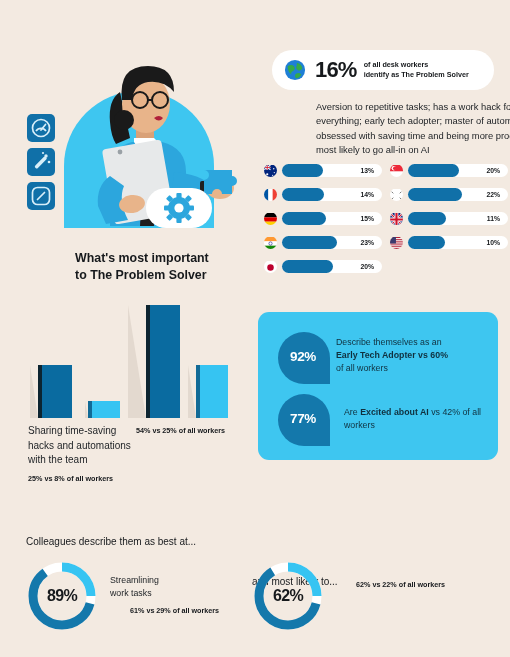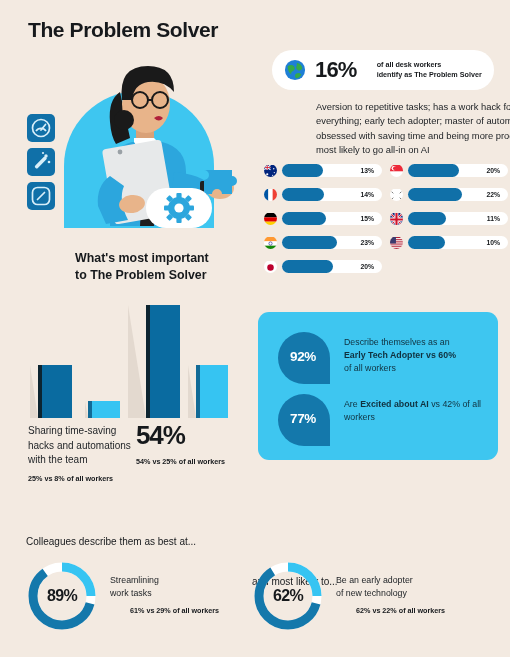--- a/index.html
+++ b/index.html
@@ -29,21 +29,21 @@
     width: 222px; height: 40px;
     background: #ffffff; border-radius: 20px;
     display: flex; align-items: center; padding: 0 12px;
   }
   .globe { width: 22px; height: 22px; flex: 0 0 22px; }
   .hero-pct {
     font-size: 22px; font-weight: 700; letter-spacing: -0.8px;
     margin-left: 9px; color: #16191c;
   }
   .hero-txt {
-    margin-left: 20px; font-size: 7.2px; font-weight: 700;
+    margin-left: 7px; font-size: 7.2px; font-weight: 700;
     line-height: 1.45; color: #16191c;
   }
 
   
   .desc {
     position: absolute; left: 268px; top: 100px; width: 236px;
     font-size: 9.4px; line-height: 1.52; color: #1c2024; margin-left: 48px;
   }
 
   
@@ -131,21 +131,20 @@
   }
   .donut-txt { position: absolute; left: 84px; top: 14px; width: 150px; }
   .donut-main { font-size: 8.8px; line-height: 1.45; color: #1c2024; }
   .donut-sub { margin-top: 6px; font-size: 7.2px; font-weight: 700; color: #16191c; padding-left: 20px; }
 </style>
 </head>
 <body>
 
 <div class="page">
 
-  <div class="title">The Problem Solver</div>
 
   <div class="illo">
     <svg width="230" height="180" viewBox="0 0 230 180">
 
       <path d="M40 180 L40 118 A75 75 0 0 1 190 118 L190 180 Z" fill="#3ec6f0"></path>
 
       <path d="M96 44 q-12 8 -10 30 q1 14 6 22 l14 -6 z" fill="#1a1a1a"></path>
 
       <rect x="112" y="74" width="18" height="22" fill="#d9a178"></rect>
 
@@ -400,39 +399,38 @@
           <div class="body"></div>
         </div>
       </div>
   </div>
 
   <div class="statblk s1">
     <div class="stat-desc">Sharing time-saving hacks and automations with the team</div>
     <div class="stat-sub">25% vs 8% of all workers</div>
   </div>
   <div class="statblk s2">
-    <div class="stat-pct">54%</div>
     <div class="stat-sub">54% vs 25% of all workers</div>
   </div>
 
   <div class="panel">
     <div class="drop" style="left:20px; top:20px;">
       <div class="shape"></div>
       <div class="val">92%</div>
     </div>
-    <div class="panel-txt" style="left:86px; top:24px; width:144px;">
+    <div class="panel-txt" style="left:78px; top:24px; width:144px;">
       <span>Describe themselves as an</span><br>
       <b>Early Tech Adopter vs 60%</b><br>
       <span>of all workers</span>
     </div>
     <div class="drop" style="left:20px; top:82px;">
       <div class="shape"></div>
       <div class="val">77%</div>
     </div>
-    <div class="panel-txt" style="left:86px; top:86px; width:144px;">
+    <div class="panel-txt" style="left:86px; top:94px; width:144px;">
       <span>Are </span><b>Excited about AI</b><span> vs 42% of all workers</span>
     </div>
   </div>
 
   <div class="bot-head l">Colleagues describe them as best at...</div>
   <div class="bot-head r">and most likely to...</div>
 
   <div class="donutblk l">
     <div class="donut">
       <svg width="72" height="72" viewBox="0 0 72 72">
@@ -454,21 +452,17 @@
   <div class="donutblk r">
     <div class="donut">
       <svg width="72" height="72" viewBox="0 0 72 72">
         <circle cx="36" cy="36" r="29" fill="none" stroke="#ffffff" stroke-width="9"></circle>
         <circle class="arc-light" cx="36" cy="36" r="29" fill="none" stroke="#36c4f2" stroke-width="9" transform="rotate(-90 36 36)" stroke-dasharray="45.553093477051995 182.212373908208" stroke-dashoffset="0"></circle>
         <circle class="arc-dark" cx="36" cy="36" r="29" fill="none" stroke="#1478ab" stroke-width="9" transform="rotate(-90 36 36)" stroke-dasharray="112.97167182308897 182.212373908208" stroke-dashoffset="-52.84158843338032"></circle>
       </svg>
       <div class="dval">62%</div>
     </div>
     <div class="donut-txt">
-      <div class="donut-main">
-        <span>Be an early adopter</span><br>
-        <span>of new technology</span>
-      </div>
       <div class="donut-sub">62% vs 22% of all workers</div>
     </div>
   </div>
 
 </div>
 
 </body></html>

